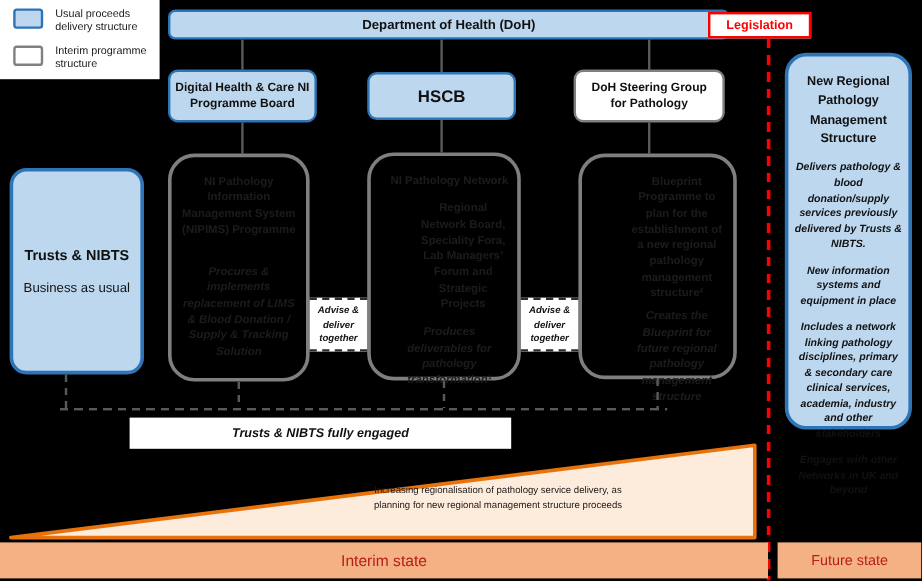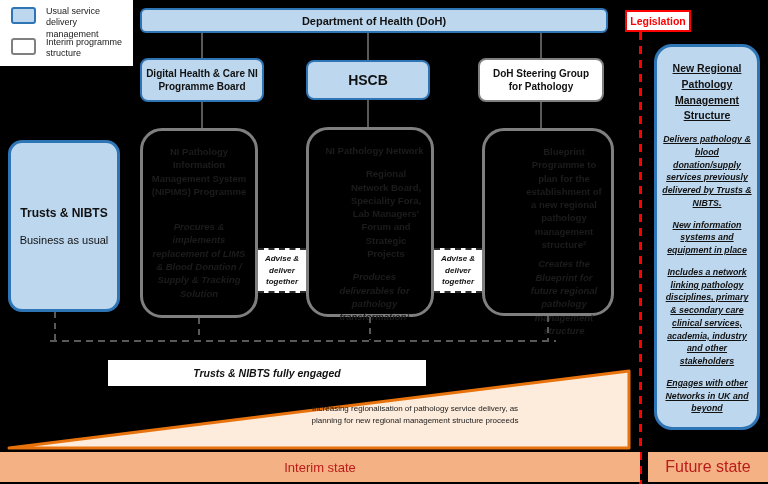--- a/index.html
+++ b/index.html
@@ -58,28 +58,28 @@
 
   #tri-label{font-size:8px;line-height:1.55;text-align:center;color:#1a1a1a;}
 </style>
 </head>
 <body>
 
 <div id="stage">
 
   <div id="legend" class="abs">
     <div class="abs swatch blue" style="left:11px;top:7px;"></div>
-    <div class="abs legend-label" style="left:46px;top:6px;">Usual service delivery management</div>
+    <div class="abs legend-label" style="left:46px;top:6px;">Usual proceeds delivery structure</div>
     <div class="abs swatch white" style="left:11px;top:38px;"></div>
     <div class="abs legend-label" style="left:46px;top:37px;">Interim programme structure</div>
   </div>
 
   <div class="abs bluebox" style="left:140px;top:8px;width:468px;height:25px;font-size:11px;border-radius:6px;">Department of Health (DoH)</div>
 
-  <div id="legislation" class="abs" style="left:625px;top:10px;width:66px;height:22px;">Legislation</div>
+  <div id="legislation" class="abs" style="left:590px;top:10px;width:86px;height:22px;">Legislation</div>
   <div class="abs red-vdash" style="left:639px;top:32px;height:452px;"></div>
 
   <div class="abs vline" style="left:201px;top:33px;height:25px;"></div>
   <div class="abs vline" style="left:367px;top:33px;height:27px;"></div>
   <div class="abs vline" style="left:540px;top:33px;height:25px;"></div>
 
   <div class="abs bluebox" style="left:140px;top:58px;width:124px;height:44px;font-size:10px;line-height:1.35;padding:0 4px;">Digital Health &amp; Care NI Programme Board</div>
   <div class="abs bluebox" style="left:306px;top:60px;width:124px;height:40px;font-size:14px;">HSCB</div>
   <div class="abs whitebox" style="left:478px;top:58px;width:126px;height:44px;font-size:10px;line-height:1.35;padding:0 6px;">DoH Steering Group for Pathology</div>
 
@@ -110,31 +110,31 @@
 
   <div class="abs advise" style="left:258px;top:248px;width:48px;height:45px;padding:0 4px;">Advise &amp; deliver together</div>
   <div class="abs advise" style="left:434px;top:248px;width:48px;height:45px;padding:0 4px;">Advise &amp; deliver together</div>
 
   <div class="abs vdash" style="left:54px;top:312px;height:28px;"></div>
   <div class="abs vdash" style="left:198px;top:318px;height:22px;"></div>
   <div class="abs vdash" style="left:369px;top:317px;height:23px;"></div>
   <div class="abs vdash" style="left:547px;top:316px;height:24px;"></div>
   <div class="abs hdash" style="left:50px;top:340px;width:506px;"></div>
 
-  <div id="engaged" class="abs" style="left:108px;top:360px;width:318px;height:26px;">Trusts &amp; NIBTS fully engaged</div>
+  <div id="engaged" class="abs" style="left:108px;top:348px;width:318px;height:26px;">Trusts &amp; NIBTS fully engaged</div>
 
   <svg class="abs" style="left:5px;top:367px;" width="628" height="86" viewBox="0 0 628 86">
     <polygon points="4,81 624,4 624,81" fill="#FDEBDB" stroke="#E8720C" stroke-width="3" stroke-linejoin="round"></polygon>
   </svg>
   <div id="tri-label" class="abs" style="left:281px;top:403px;width:212px;margin-left:28px;">Increasing regionalisation of pathology service delivery, as planning for new regional management structure proceeds</div>
 
   <div class="statebar abs" style="left:0px;top:452px;width:640px;height:30px;">Interim state</div>
-  <div class="statebar abs" style="left:648px;top:452px;width:120px;height:30px;font-size:16px;">Future state</div>
+  <div class="statebar abs" style="left:648px;top:452px;width:120px;height:30px;font-size:12px;">Future state</div>
 
-  <div id="right-panel" class="abs" style="left:654px;top:44px;width:106px;height:386px;text-decoration:underline;">
+  <div id="right-panel" class="abs" style="left:654px;top:44px;width:106px;height:314px;">
     <div class="title">New Regional Pathology Management Structure</div>
     <div class="para">Delivers pathology &amp; blood donation/supply services previously delivered by Trusts &amp; NIBTS.</div>
     <div class="para">New information systems and equipment in place</div>
     <div class="para">Includes a network linking pathology disciplines, primary &amp; secondary care clinical services, academia, industry and other stakeholders</div>
     <div class="para">Engages with other Networks in UK and beyond</div>
   </div>
 
 </div>
 
 </body></html>

